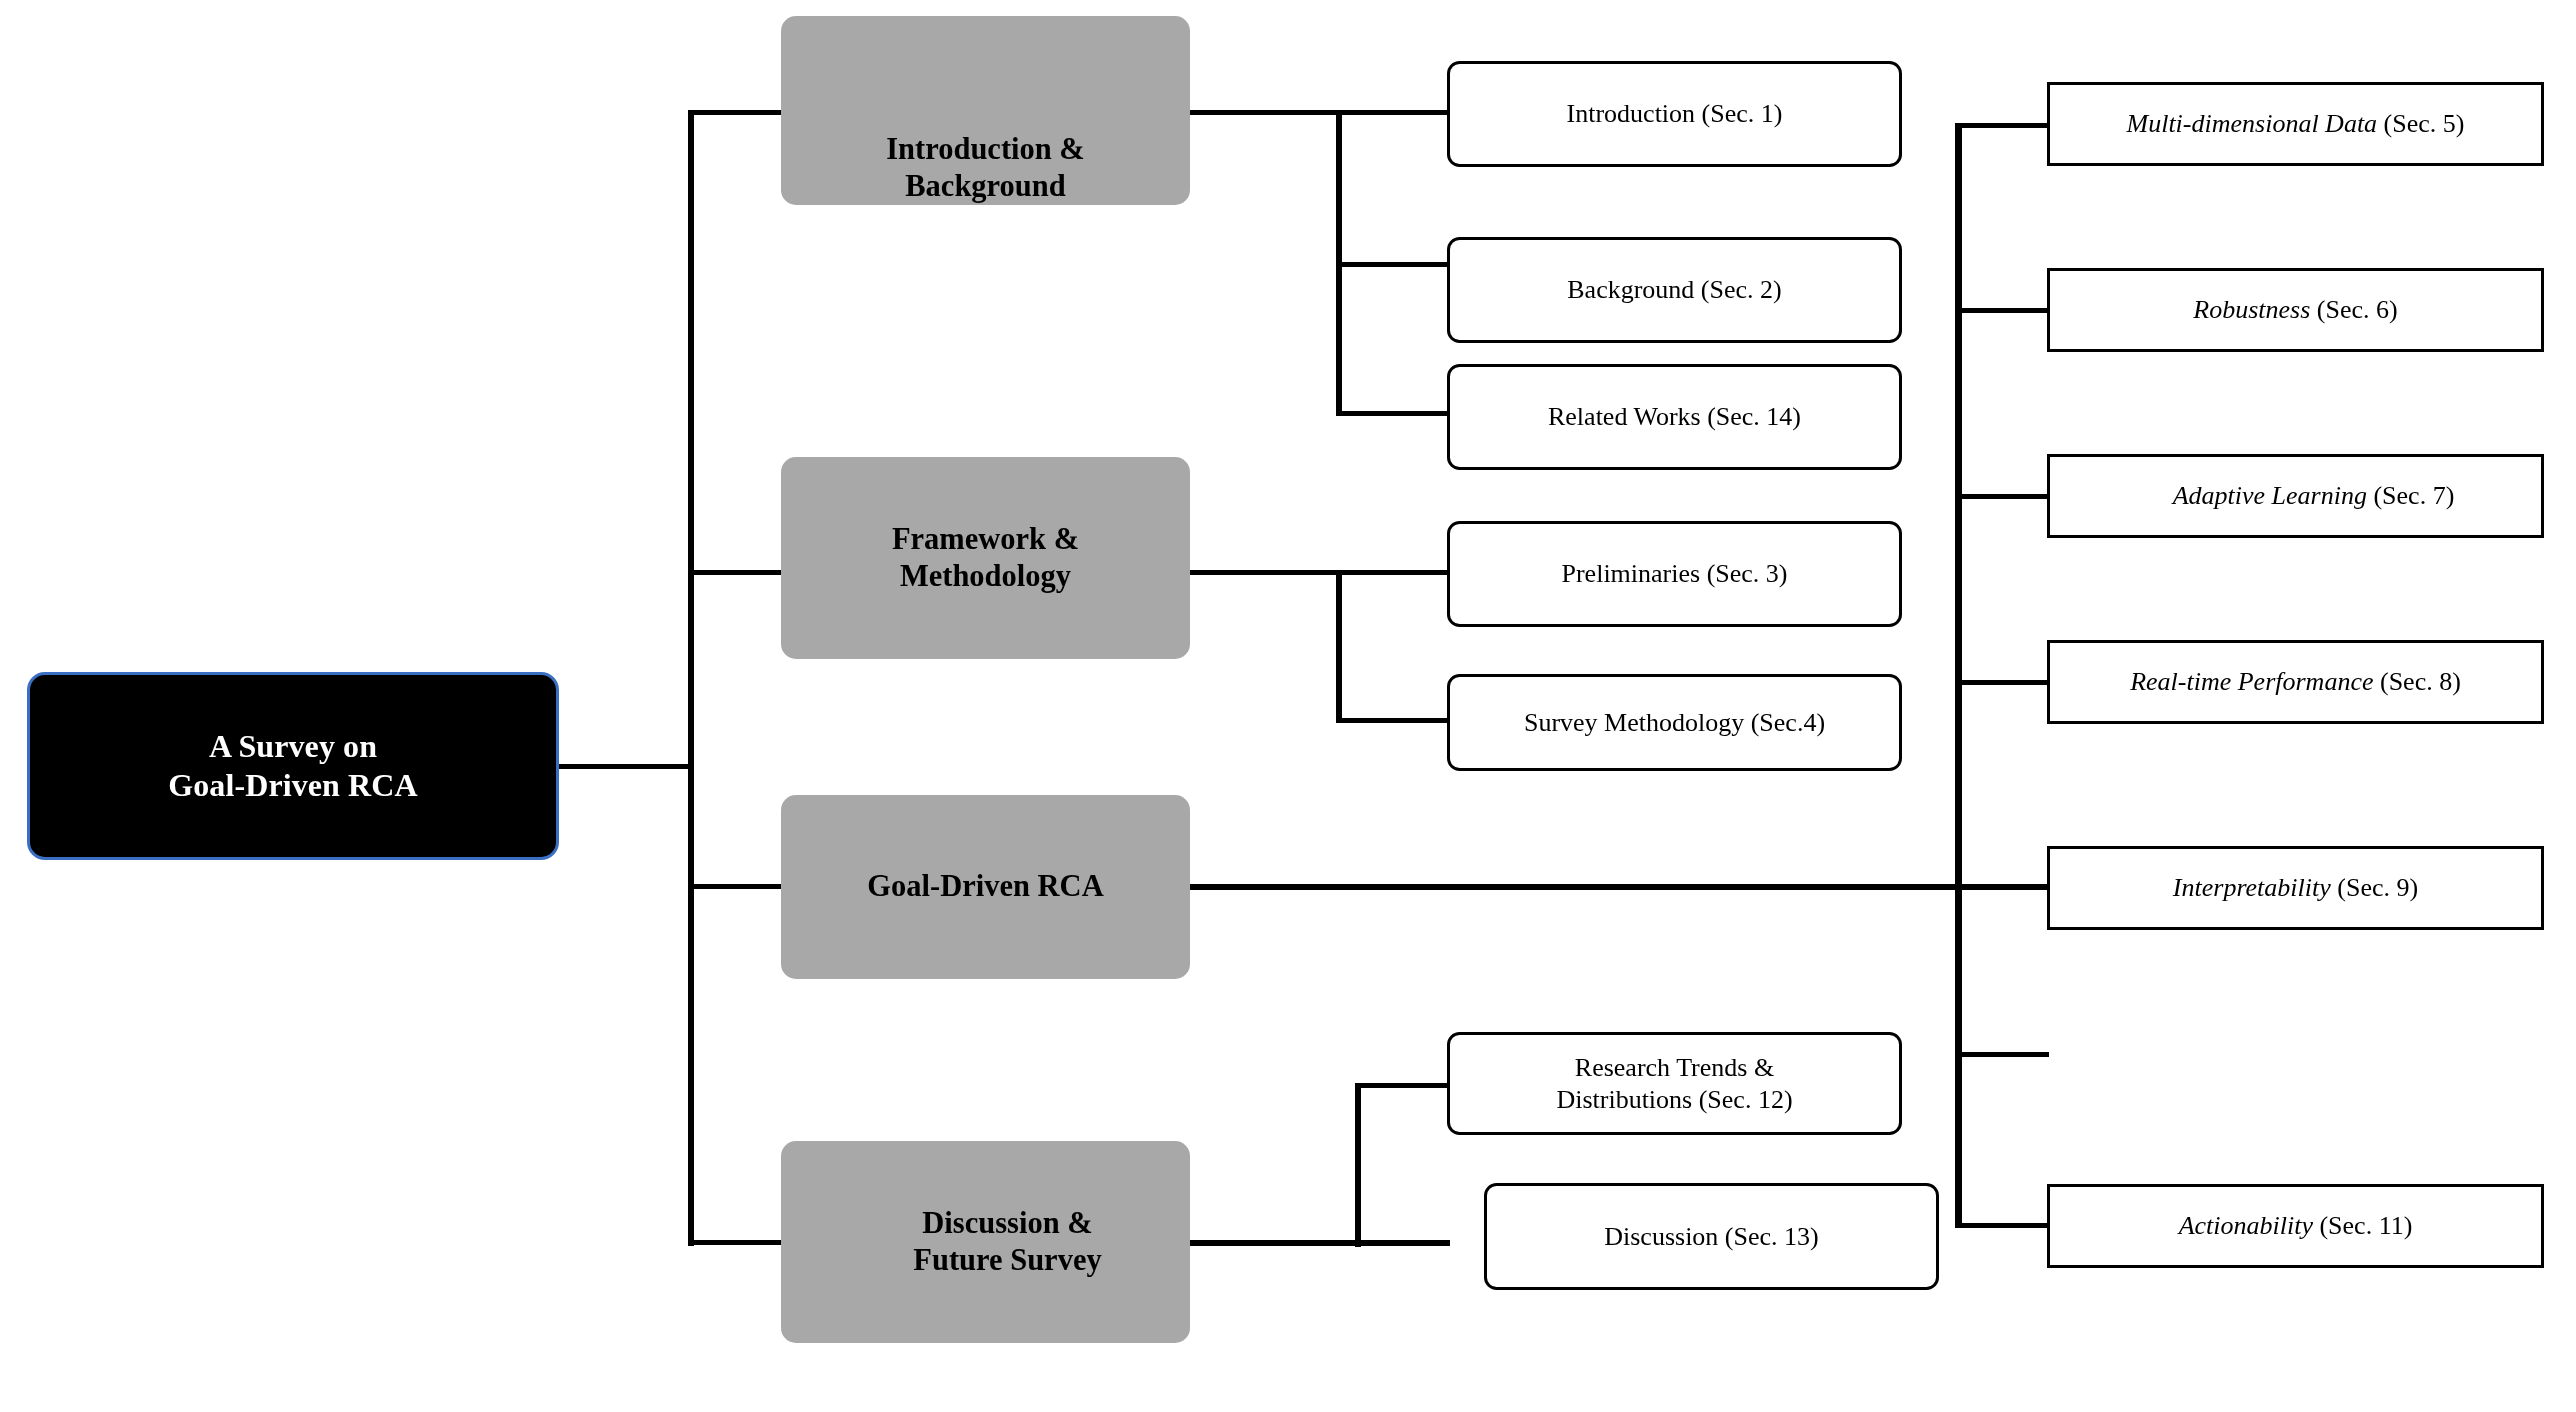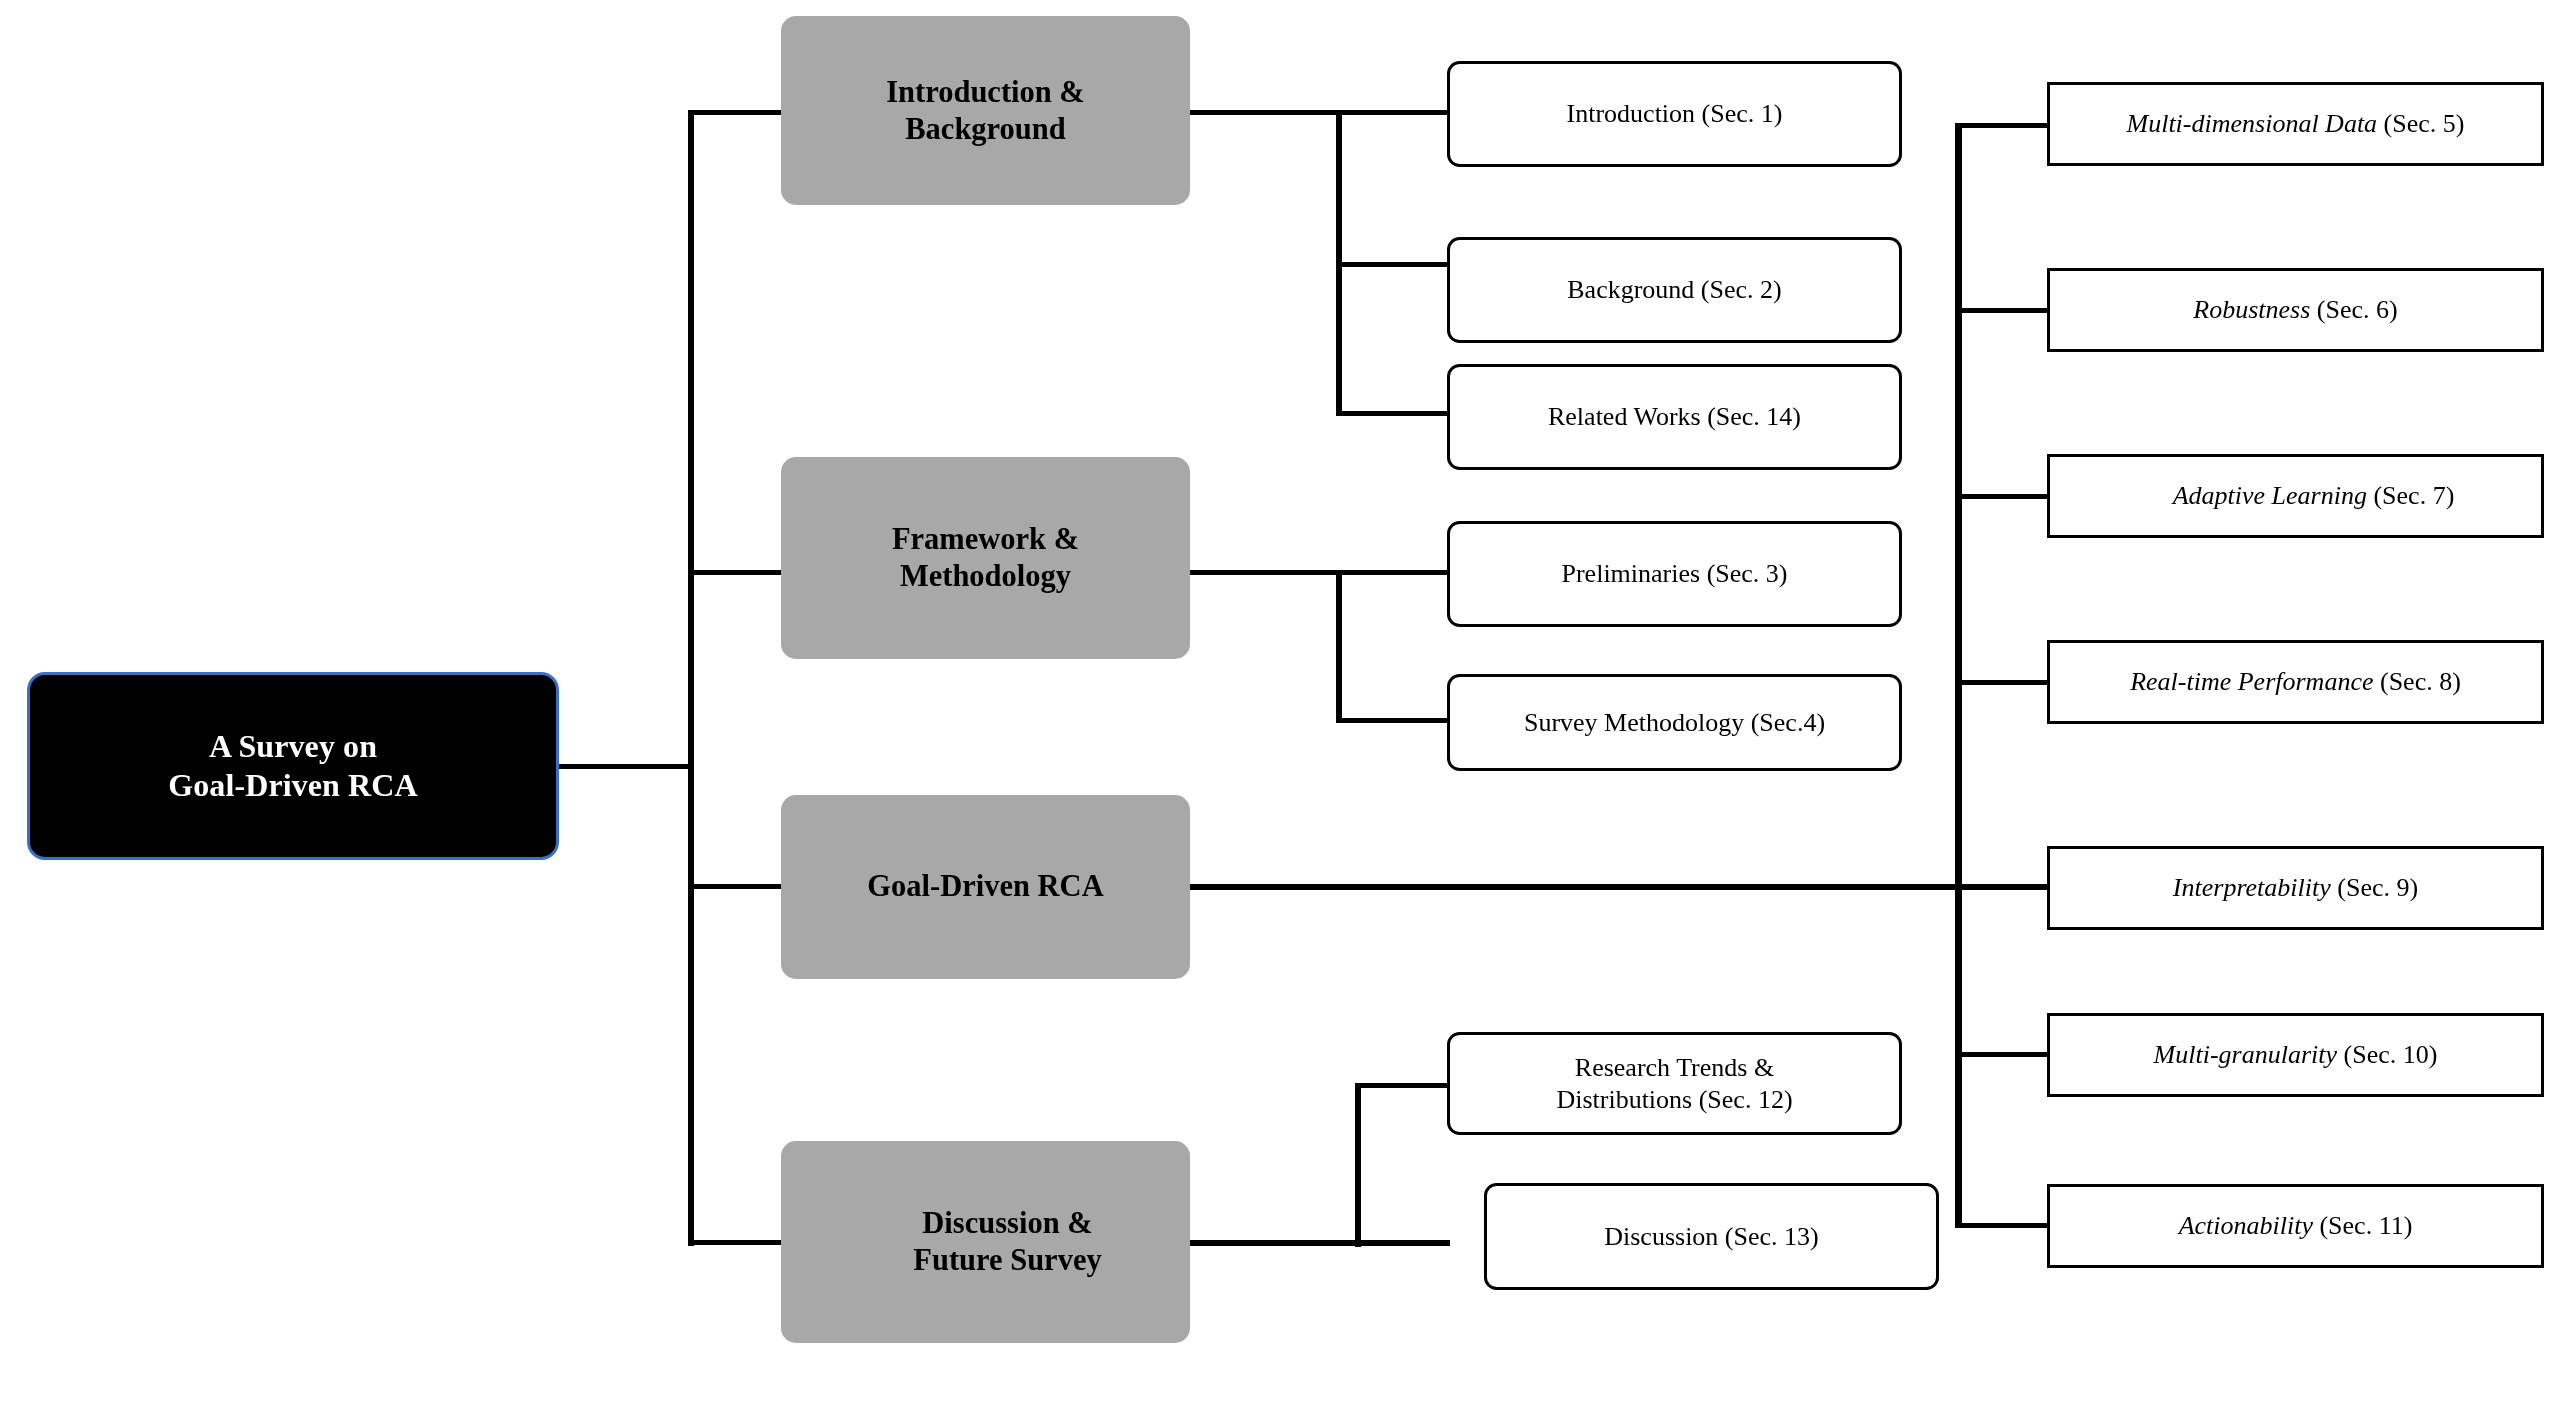--- a/index.html
+++ b/index.html
@@ -110,21 +110,21 @@
   <div class="ln" style="left:1955px; top:1052px; width:94px; height:5.2px;"></div>
   <div class="ln" style="left:1955px; top:1223px; width:94px; height:5.2px;"></div>
 
   <div class="node root" style="left:27px; top:672px; width:532px; height:188px;">
     <span class="txt">
       <span>A Survey on</span><br>
       <span>Goal-Driven RCA</span>
     </span>
   </div>
 
-  <div class="node cat" style="left:781px; top:16.4px; width:409px; height:189px;">
+  <div class="node cat" style="left:781px; top:16.4px; width:409px; height:189px;align-items:flex-end;">
     <span class="txt">
       <span>Introduction &amp;</span><br>
       <span>Background</span>
     </span>
   </div>
 
   <div class="node cat" style="left:781px; top:457px; width:409px; height:202px;">
     <span class="txt">
       <span>Framework &amp;</span><br>
       <span>Methodology</span>
@@ -186,22 +186,19 @@
   </div>
 
   <div class="node topic" style="left:2047px; top:640px; width:497px; height:84px;">
     <span class="txt"><span class="em">Real-time Performance</span><span class="sec"> (Sec. 8)</span></span>
   </div>
 
   <div class="node topic" style="left:2047px; top:846px; width:497px; height:84px;">
     <span class="txt"><span class="em">Interpretability</span><span class="sec"> (Sec. 9)</span></span>
   </div>
 
-  <div class="node topic" style="left:2047px; top:1013px; width:497px; height:84px;">
-    <span class="txt"><span class="em">Multi-granularity</span><span class="sec"> (Sec. 10)</span></span>
-  </div>
 
   <div class="node topic" style="left:2047px; top:1184px; width:497px; height:84px;">
     <span class="txt"><span class="em">Actionability</span><span class="sec"> (Sec. 11)</span></span>
   </div>
 
 </div>
 
 
 </body></html>

